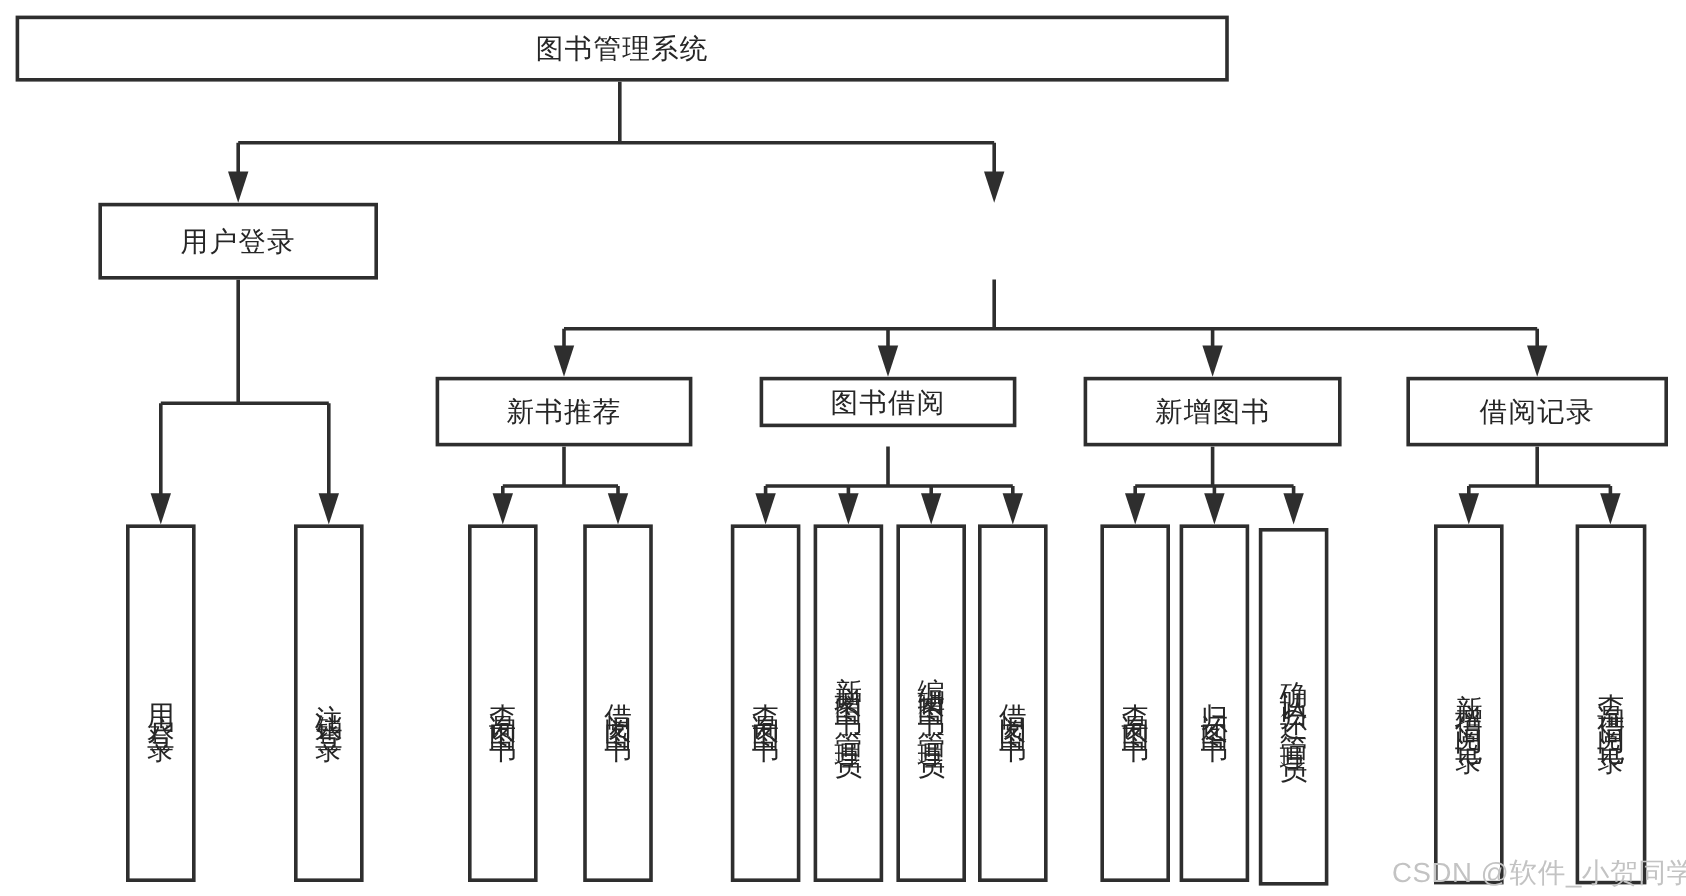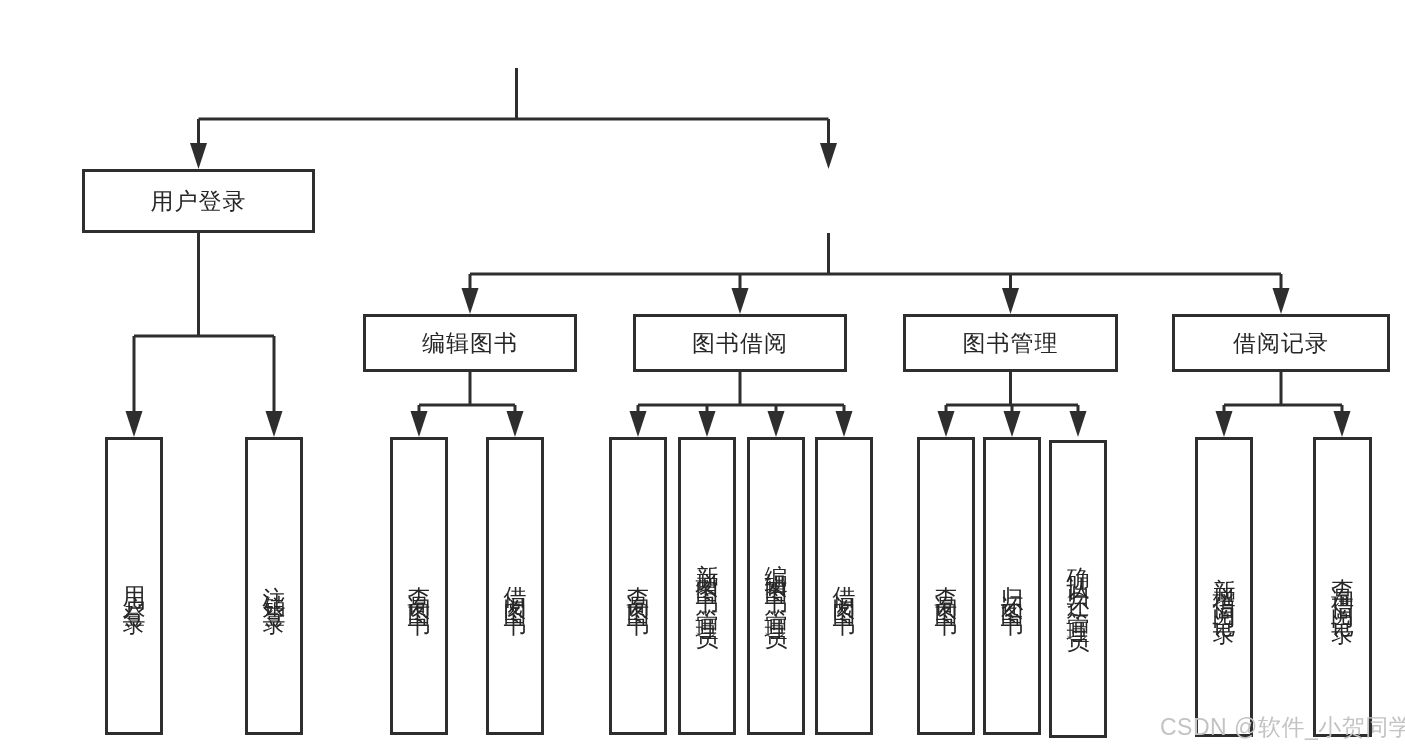--- a/index.html
+++ b/index.html
@@ -87,26 +87,27 @@
       <polygon points="776,437 767.5,411 784.5,411"></polygon>
       <polygon points="844,437 835.5,411 852.5,411"></polygon>
       <polygon points="946,437 937.5,411 954.5,411"></polygon>
       <polygon points="1012,437 1003.5,411 1020.5,411"></polygon>
       <polygon points="1078,437 1069.5,411 1086.5,411"></polygon>
       <polygon points="1224,437 1215.5,411 1232.5,411"></polygon>
       <polygon points="1342,437 1333.5,411 1350.5,411"></polygon>
     </g>
   </svg>
 
+  <div class="node hbox" style="left:13px; top:13px; width:1011px; height:55px;">图书管理系统</div>
 
   <div class="node hbox" style="left:82px; top:169px; width:233px; height:64px;">用户登录</div>
 
-  <div class="node hbox" style="left:363px; top:314px; width:214px; height:58px;">编辑图书</div>
-  <div class="node hbox" style="left:633px; top:314px; width:214px; height:58px;">图书借阅</div>
-  <div class="node hbox" style="left:903px; top:314px; width:215px; height:58px;">图书管理</div>
+  <div class="node hbox" style="left:363px; top:314px; width:214px; height:58px;">新书推荐</div>
+  <div class="node hbox" style="left:633px; top:314px; width:214px; height:42px;">图书借阅</div>
+  <div class="node hbox" style="left:903px; top:314px; width:215px; height:58px;">新增图书</div>
   <div class="node hbox" style="left:1172px; top:314px; width:218px; height:58px;">借阅记录</div>
 
   <div class="node vbox" style="left:105px; top:437px; width:58px; height:298px;">用户登录</div>
   <div class="node vbox" style="left:245px; top:437px; width:58px; height:298px;">注销登录</div>
 
   <div class="node vbox" style="left:390px; top:437px; width:58px; height:298px;">查询图书</div>
   <div class="node vbox" style="left:486px; top:437px; width:58px; height:298px;">借阅图书</div>
 
   <div class="node vbox" style="left:609px; top:437px; width:58px; height:298px;">查询图书</div>
   <div class="node vbox" style="left:678px; top:437px; width:58px; height:298px;">新增图书（管理员）</div>

